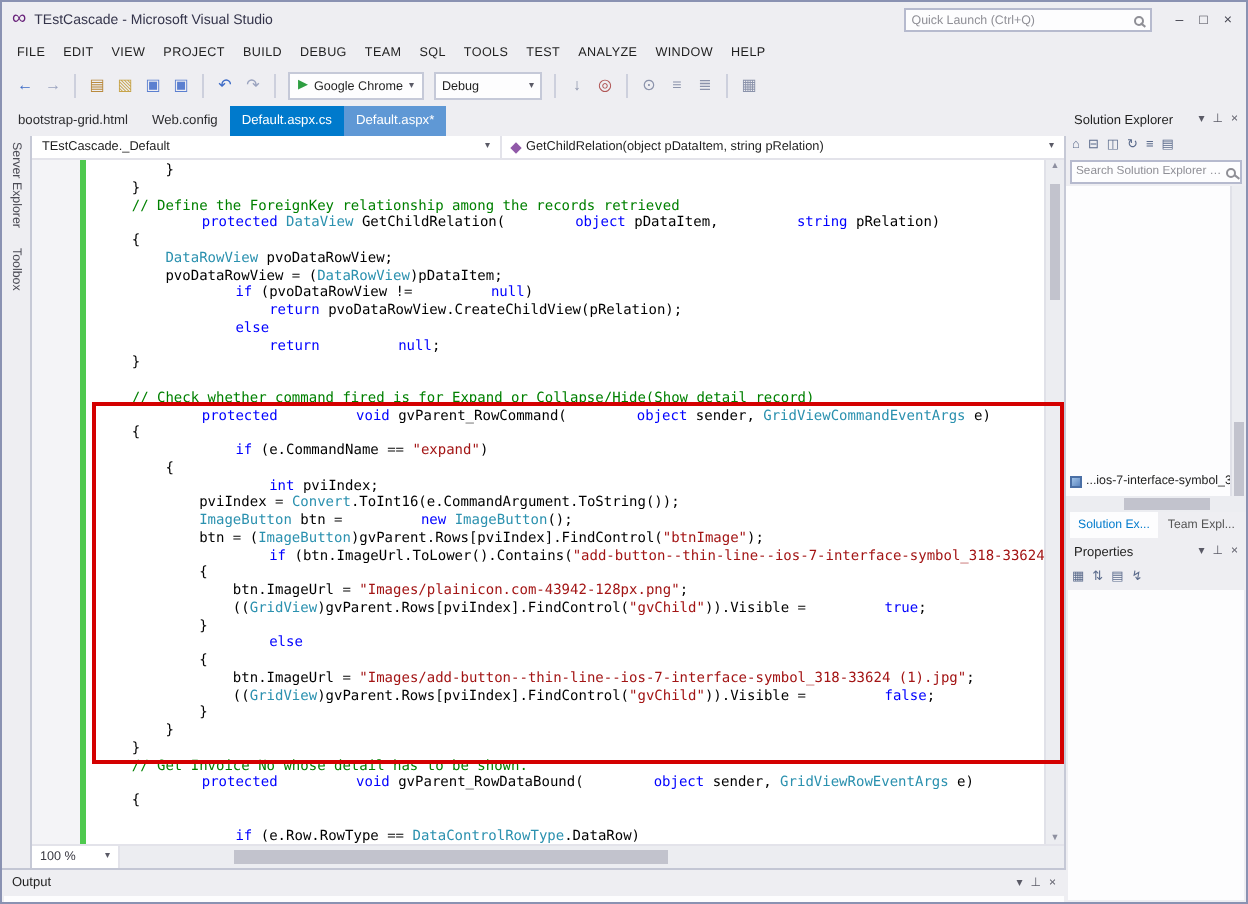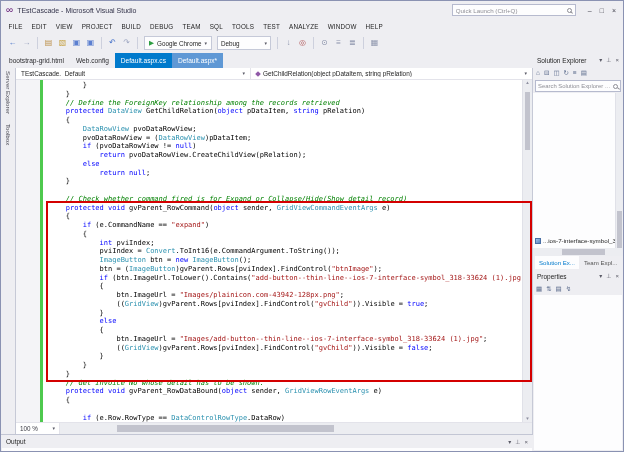--- a/index.html
+++ b/index.html
@@ -47,21 +47,21 @@
   .crumb-left{width:235px;display:flex;align-items:center;justify-content:space-between;padding:0 5px;border-right:1px solid #e3e3ea;height:100%;}
   .crumb-text{font-size:6.4px;white-space:nowrap;overflow:hidden;}
   .crumb-right{flex:1;display:flex;align-items:center;justify-content:space-between;padding:0 5px;height:100%;min-width:0;}
   .crumb-member{display:flex;align-items:center;gap:3px;min-width:0;}
   .method-icon{width:4px;height:4px;background:#9059a8;transform:rotate(45deg);flex:0 0 auto;}
   .code-wrap{flex:1;position:relative;overflow:hidden;min-height:0;}
   .glyph-margin{position:absolute;left:0;top:0;bottom:0;width:24px;background:#f4f4f7;}
   .change-bar{position:absolute;left:24px;top:0;bottom:0;width:3px;background:var(--change-bar);}
   .code-lines{position:absolute;left:33px;top:1px;right:10px;bottom:0;font-family:"DejaVu Sans Mono","Liberation Mono",monospace;font-size:7px;line-height:8.75px;white-space:pre;overflow:hidden;}
   .code-line{height:8.75px;}
-  .tk-p{color:#000;} .tk-k{color:var(--keyword);} .tk-t{color:var(--type);} .tk-s{color:var(--string);} .tk-c{color:var(--comment);font-style:italic;}
+  .tk-p{color:#000;} .tk-k{color:var(--keyword);margin-left:35px;} .tk-t{color:var(--type);} .tk-s{color:var(--string);} .tk-c{color:var(--comment);}
   .editor-vscroll{position:absolute;right:0;top:0;bottom:0;width:10px;background:#ecedf1;border-left:1px solid #e0e1e8;display:flex;flex-direction:column;align-items:center;justify-content:space-between;padding:1px 0;}
   .sb-arrow{font-size:4.5px;color:#8e90a0;line-height:1;}
   .editor-vscroll .sb-thumb{position:absolute;left:2px;right:2px;top:12px;height:58px;background:#c2c3cd;}
   .zoom-bar{height:12px;display:flex;align-items:stretch;border-top:1px solid #e3e3ea;background:#fff;flex:0 0 auto;}
   .zoom-select{width:44px;display:flex;align-items:center;justify-content:space-between;padding:0 4px;border-right:1px solid #e3e3ea;}
   .zoom-text{font-size:6.3px;color:#3b3b44;}
   .h-scroll{flex:1;position:relative;background:#ecedf1;}
   .h-thumb{position:absolute;top:2px;bottom:2px;left:12%;width:46%;background:#c2c3cd;}
 
   

